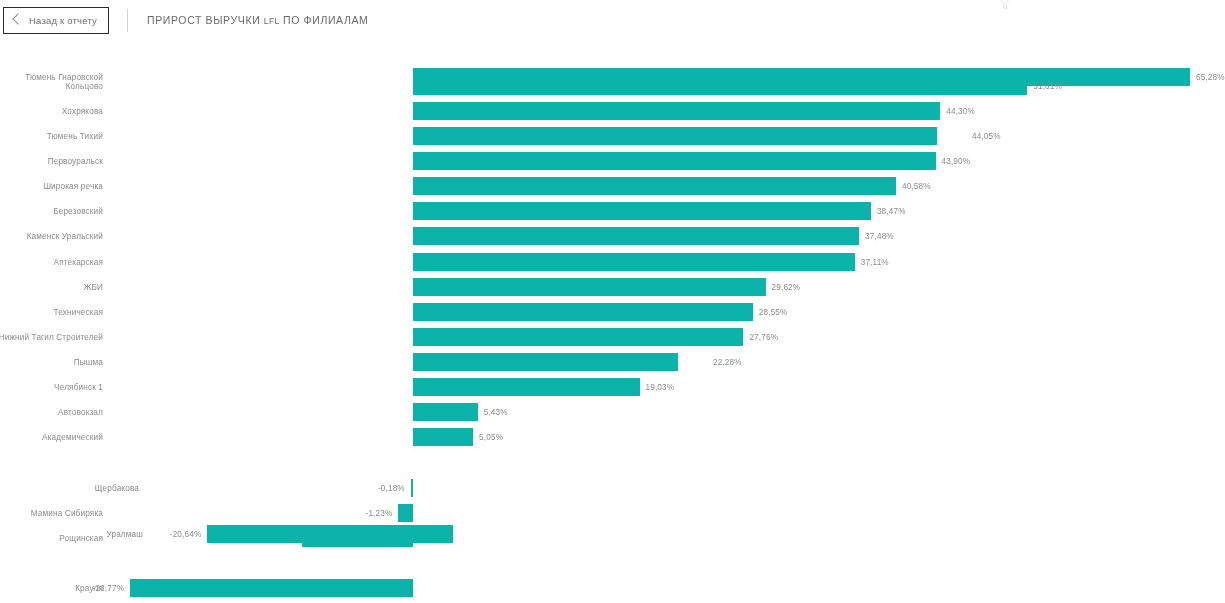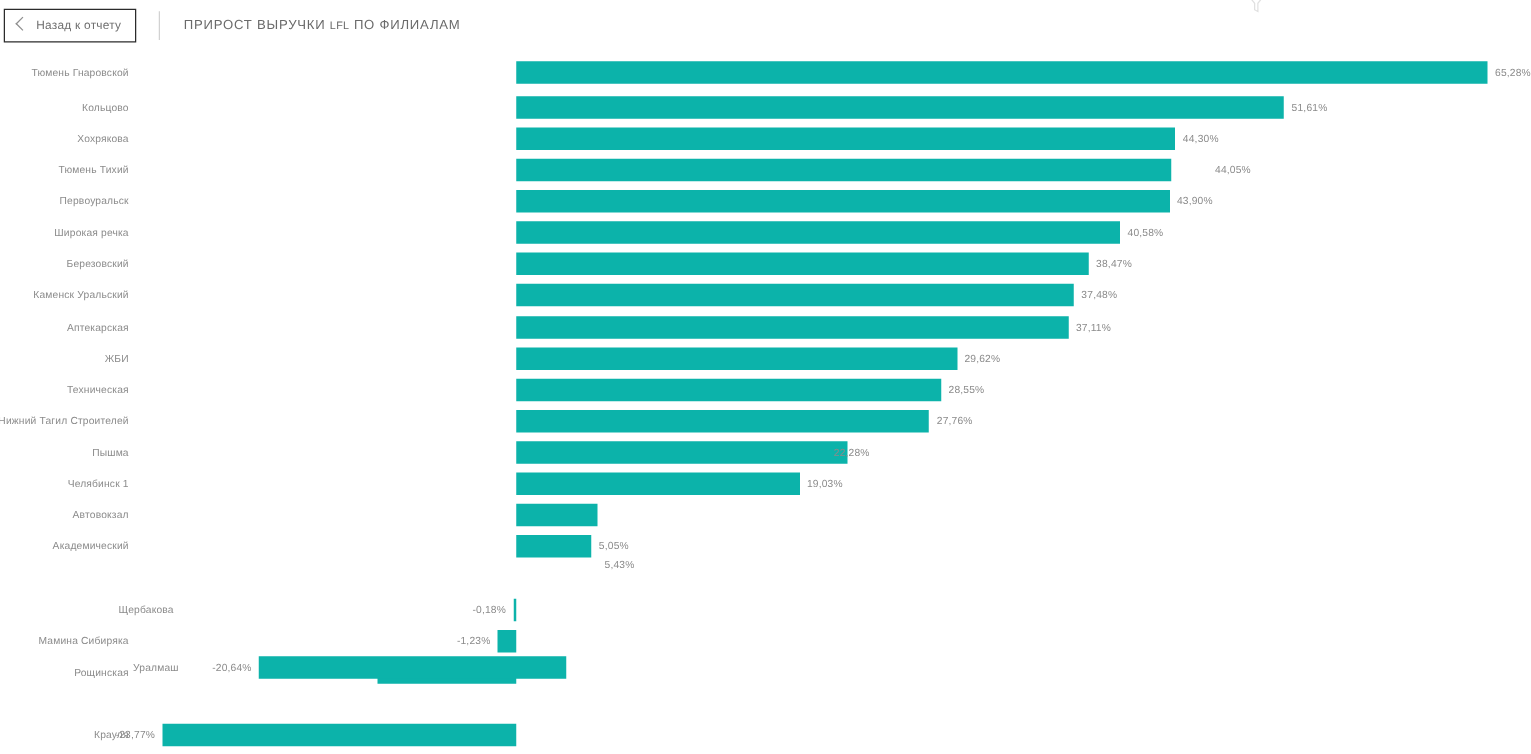--- a/index.html
+++ b/index.html
@@ -147,21 +147,21 @@
   <div class="page-title">
     <span>ПРИРОСТ ВЫРУЧКИ </span><span class="lfl">LFL</span><span> ПО ФИЛИАЛАМ</span>
   </div>
 
   <svg class="filter-icon" viewBox="0 0 12 14">
     <path d="M1 1 h10 l-3.7 4.6 v6.6 l-2.6 -1.4 v-5.2 z" fill="none" stroke="#9a9a9a" stroke-width="1"></path>
   </svg>
 </div>
 
 <div class="chart">
-    <div class="row" style="top: 5px;">
+    <div class="row" style="top: 24px;">
       <div class="cat-label">Тюмень Гнаровской</div>
       <div class="bar" style="width: 777px; left: 413px; background: rgb(12, 179, 170);"></div>
       <div class="val-label pos" style="left: 1190px;">65,28%</div>
     </div>
     <div class="row" style="top: 33.12px;">
       <div class="cat-label">Кольцово</div>
       <div class="bar" style="width: 614.292px; left: 413px; background: rgb(12, 179, 170);"></div>
       <div class="val-label pos" style="left: 1027.29px;">51,61%</div>
     </div>
     <div class="row" style="top: 58.24px;">
@@ -210,31 +210,31 @@
       <div class="val-label pos" style="left: 752.818px;">28,55%</div>
     </div>
     <div class="row" style="top: 284.32px;">
       <div class="cat-label">Нижний Тагил Строителей</div>
       <div class="bar" style="width: 330.415px; left: 413px; background: rgb(12, 179, 170);"></div>
       <div class="val-label pos" style="left: 743.415px;">27,76%</div>
     </div>
     <div class="row" style="top: 309.44px;">
       <div class="cat-label">Пышма</div>
       <div class="bar" style="width: 265.189px; left: 413px; background: rgb(12, 179, 170);"></div>
-      <div class="val-label pos" style="left: 661px;">22,28%</div>
+      <div class="val-label pos" style="left: 707px;">22,28%</div>
     </div>
     <div class="row" style="top: 334.56px;">
       <div class="cat-label">Челябинск 1</div>
       <div class="bar" style="width: 226.506px; left: 413px; background: rgb(12, 179, 170);"></div>
       <div class="val-label pos" style="left: 639.506px;">19,03%</div>
     </div>
     <div class="row" style="top: 359.68px;">
       <div class="cat-label">Автовокзал</div>
       <div class="bar" style="width: 64.631px; left: 413px; background: rgb(12, 179, 170);"></div>
-      <div class="val-label pos" style="left: 477.631px; margin-top: 40px;">5,43%</div>
+      <div class="val-label pos" style="left: 477.631px;">5,43%</div>
     </div>
     <div class="row" style="top: 384.8px;">
       <div class="cat-label">Академический</div>
       <div class="bar" style="width: 60.108px; left: 413px; background: rgb(12, 179, 170);"></div>
       <div class="val-label pos" style="left: 473.108px;">5,05%</div>
     </div>
     <div class="row" style="top: 435.04px; padding-left: 36px;">
       <div class="cat-label">Щербакова</div>
       <div class="bar" style="width: 2.2px; left: 410.8px; background: rgb(12, 179, 170);"></div>
       <div class="val-label neg" style="left: 410.8px;">-0,18%</div>

